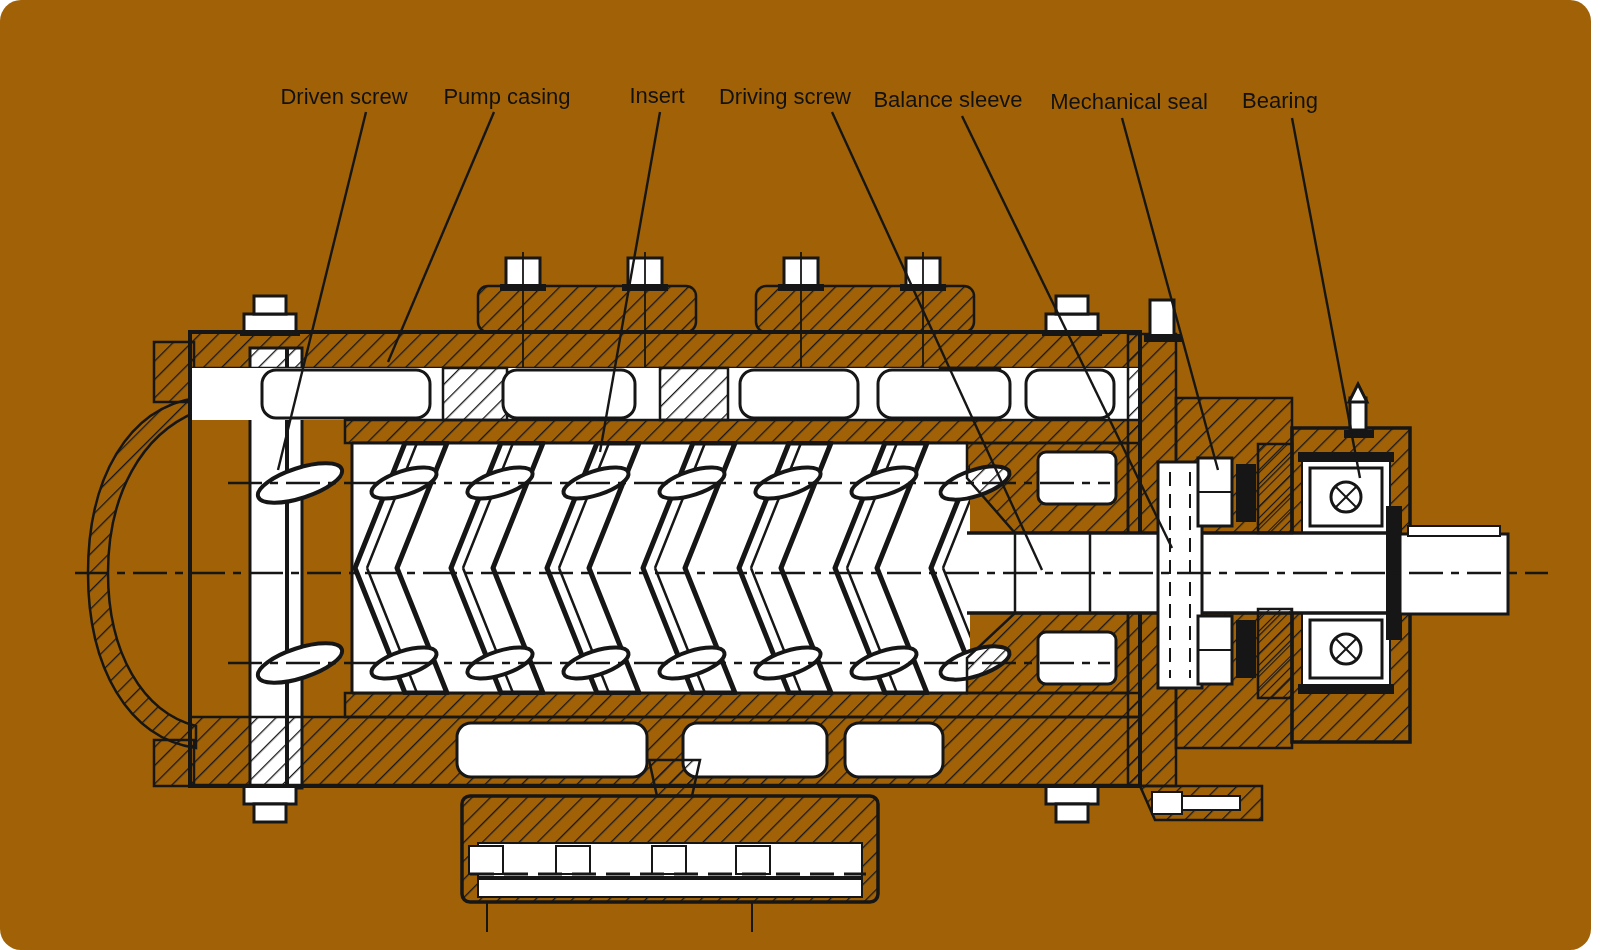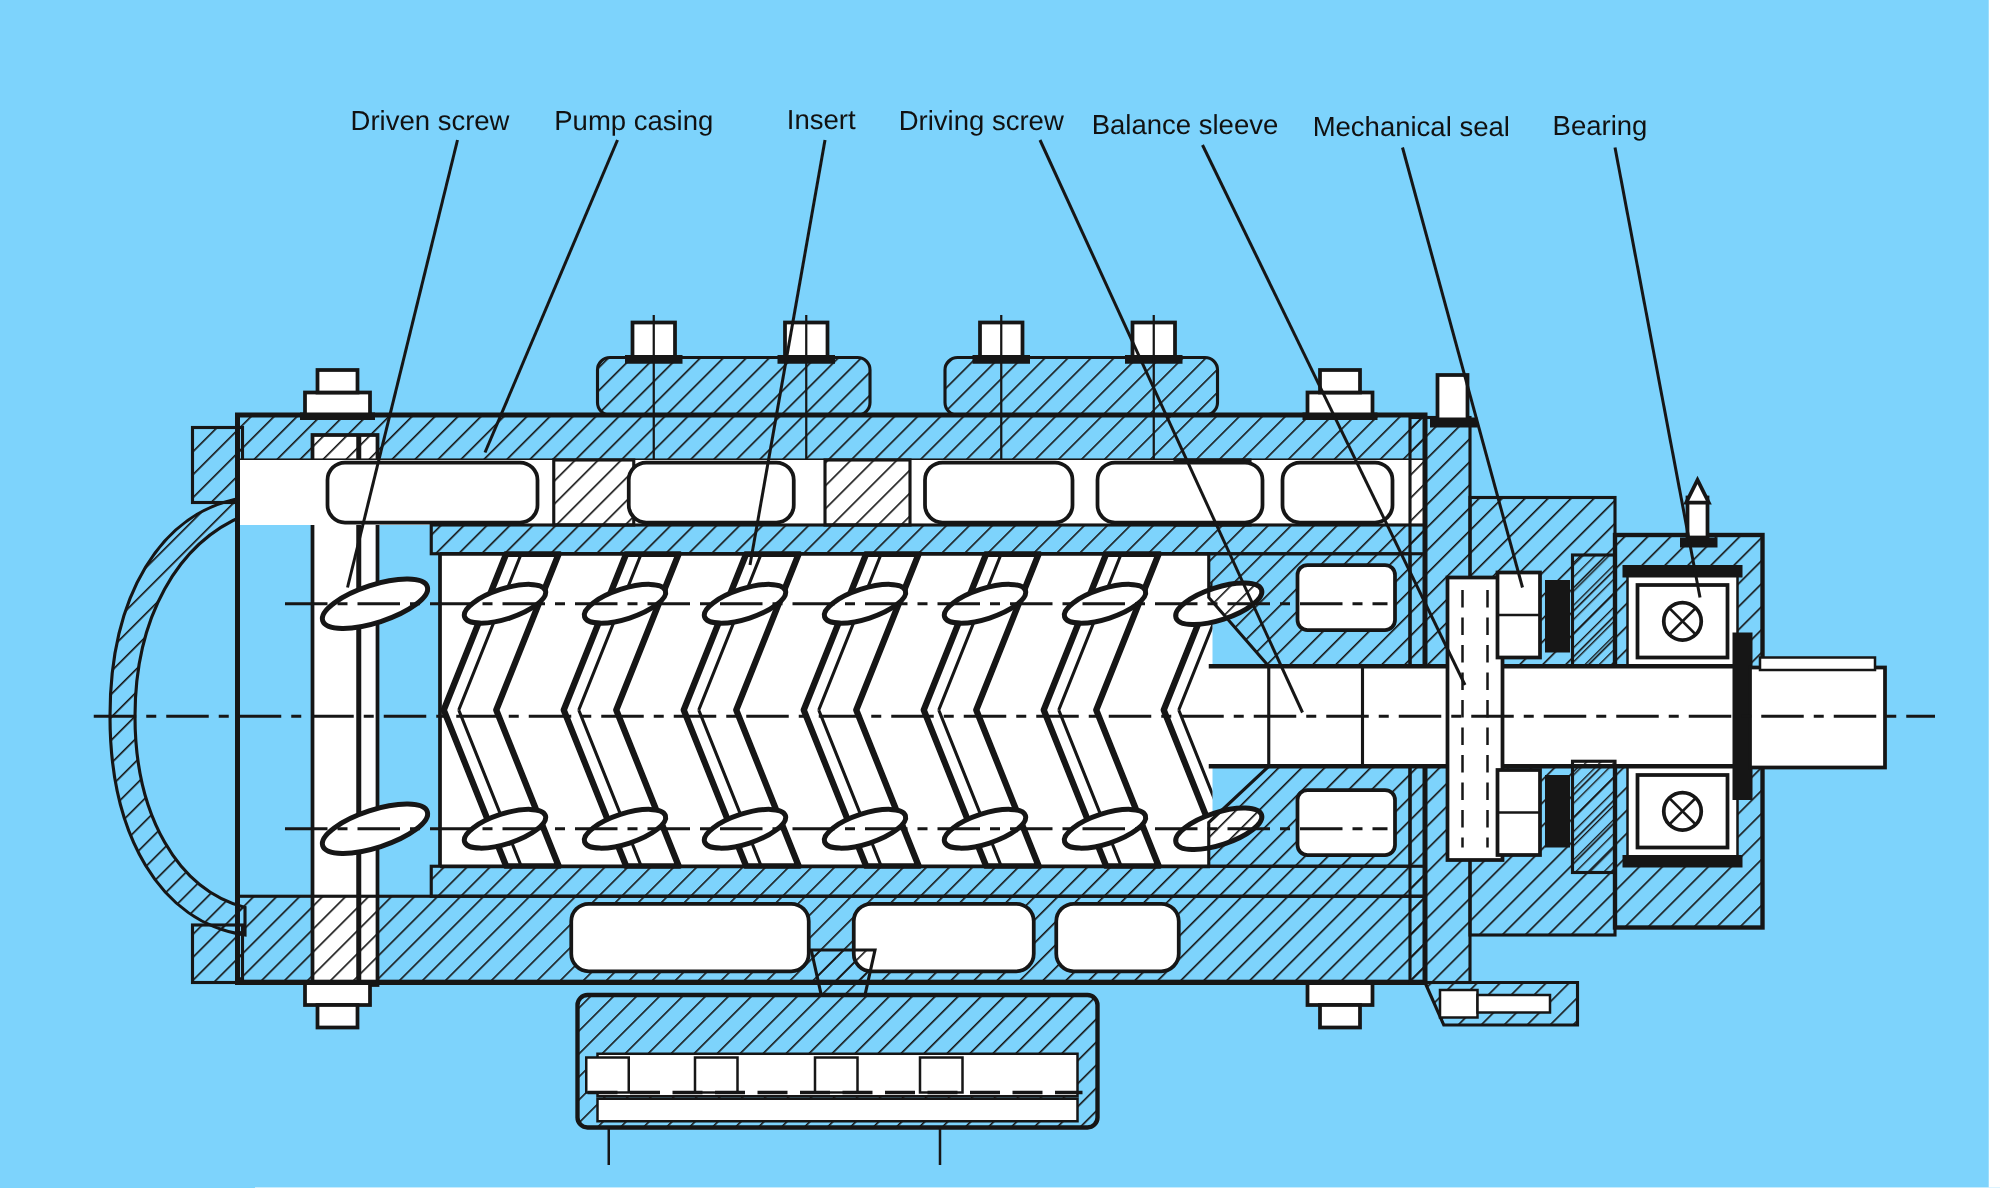--- a/index.html
+++ b/index.html
@@ -1,17 +1,17 @@
 <!DOCTYPE html>
 <html><head>
 <meta charset="utf-8">
 <style>
   html,body{margin:0;padding:0;background:#ffffff;}
-  #stage{position:relative;width:1591px;height:950px;background:#7dd3fc;overflow:hidden;
-         font-family:"Liberation Sans", sans-serif;}
+  #stage{position:relative;width:1591px;height:950px;background:#a16207;overflow:hidden;
+         font-family:"Liberation Sans", sans-serif;border-radius:21px;}
   svg{position:absolute;left:0;top:0;}
   
   .s2 {stroke:#161616;stroke-width:2;fill:none;}
   .s25{stroke:#161616;stroke-width:2.5;fill:none;}
   .s3 {stroke:#161616;stroke-width:3;fill:none;}
   .s35{stroke:#161616;stroke-width:3.5;fill:none;}
   .s4 {stroke:#161616;stroke-width:4;fill:none;}
   .thin{stroke:#161616;stroke-width:1.8;fill:none;}
   .hat {fill:url(#hatch);stroke:#161616;stroke-width:2.5;}
   .hat3{fill:url(#hatch);stroke:#161616;stroke-width:3.5;}

